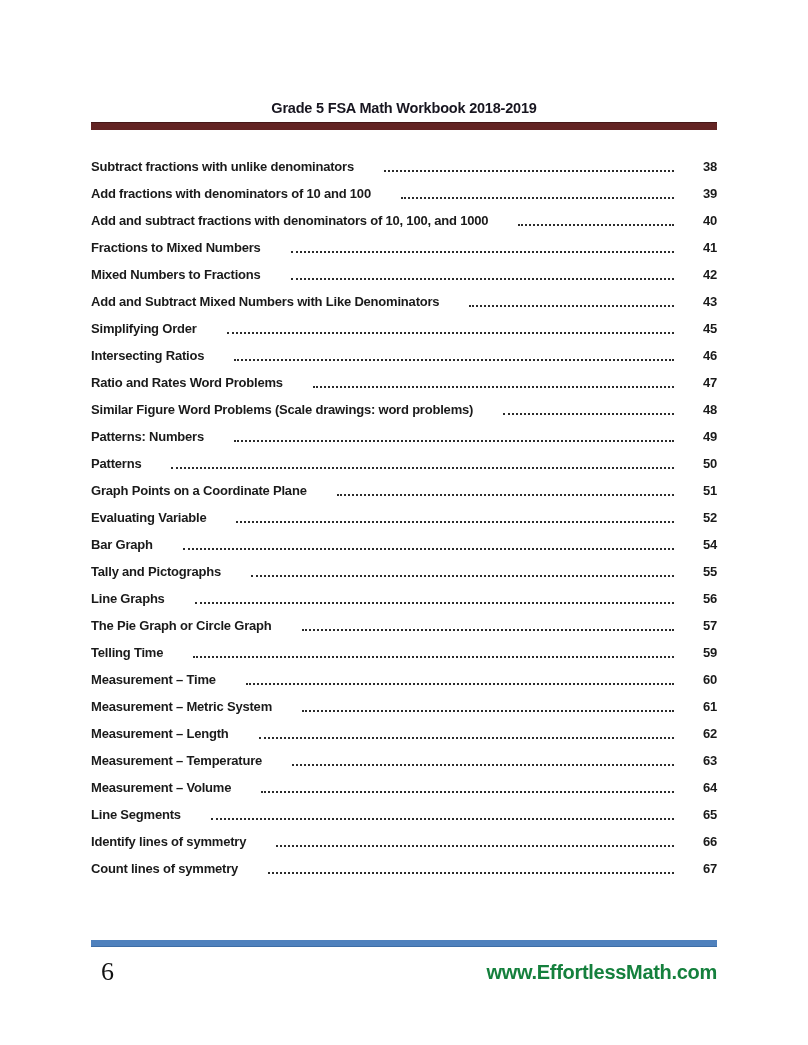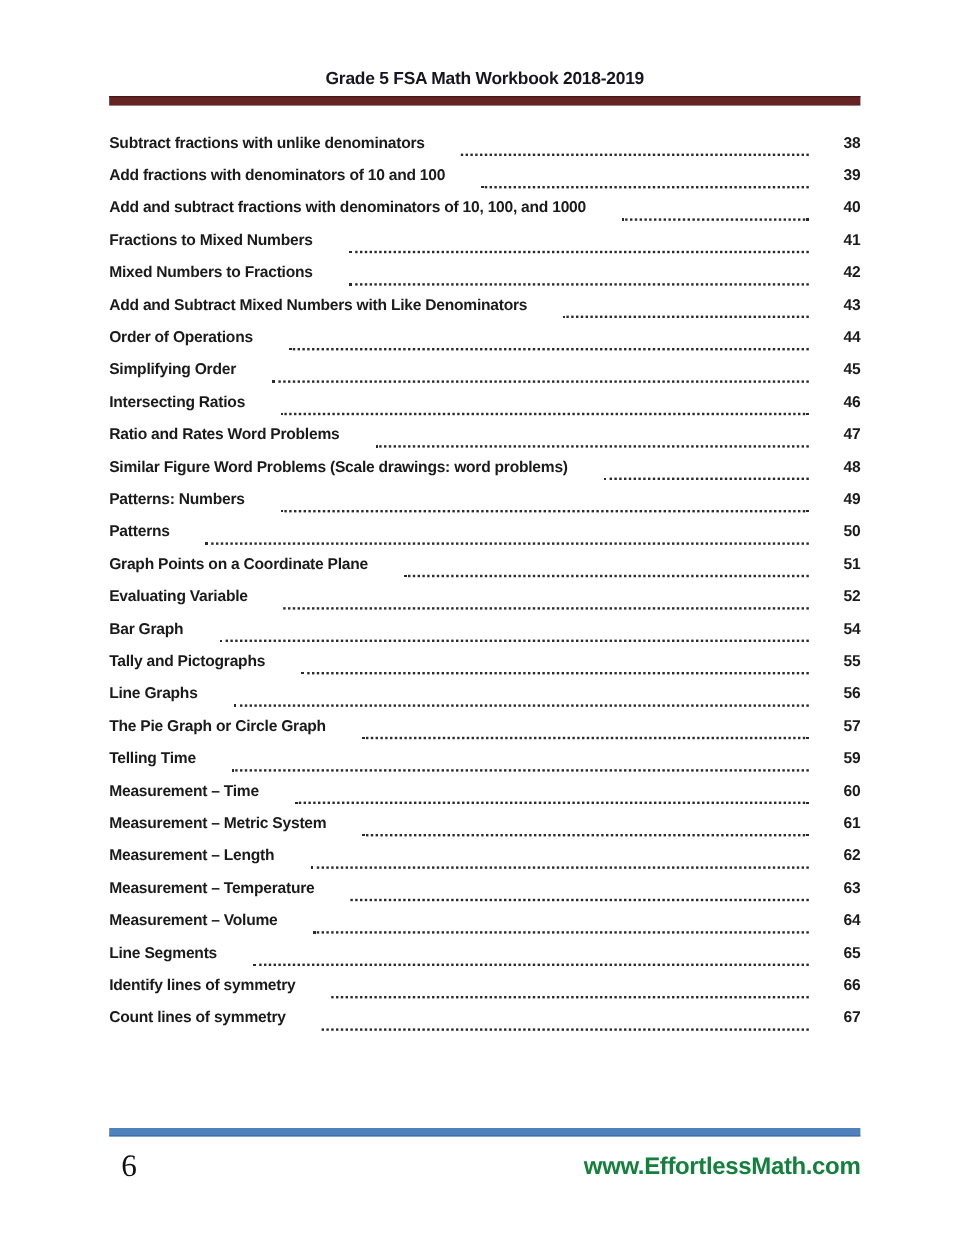--- a/index.html
+++ b/index.html
@@ -12,21 +12,21 @@
     color: #1a1a1a;
     overflow: hidden;
   }
   .page {
     position: absolute;
     inset: 0;
     padding: 0 91px;
   }
 
   
-  .header { padding-top: 58px; }
+  .header { padding-top: 58px; margin-top: 42px; }
   .header-title {
     text-align: center;
     font-size: 14.5px;
     font-weight: 700;
     letter-spacing: -0.2px;
     color: #17151f;
   }
   .header-rule {
     margin-top: 6px;
     height: 8px;
@@ -34,21 +34,21 @@
     border-top: 1px solid #451717;
   }
 
   
   .toc {
     margin-top: 23px;
     list-style: none;
   }
   .toc-row {
     display: flex;
-    align-items: flex-start;
+    align-items: center;
     height: 27px;
     font-size: 13px;
     font-weight: 700;
     letter-spacing: -0.2px;
     white-space: nowrap;
     gap: 26px;
   }
   .toc-title { flex: 0 0 auto; }
   .toc-leader {
     flex: 1 1 auto;
@@ -131,25 +131,20 @@
     <span class="toc-title">Mixed Numbers to Fractions</span>
     <span class="toc-leader"></span>
     <span class="toc-page">42</span>
   </li>
       <li class="toc-row">
     <span class="toc-title">Add and Subtract Mixed Numbers with Like Denominators</span>
     <span class="toc-leader"></span>
     <span class="toc-page">43</span>
   </li>
       <li class="toc-row">
-    <span class="toc-title">Order of Operations</span>
-    <span class="toc-leader"></span>
-    <span class="toc-page">44</span>
-  </li>
-      <li class="toc-row">
     <span class="toc-title">Simplifying Order</span>
     <span class="toc-leader"></span>
     <span class="toc-page">45</span>
   </li>
       <li class="toc-row">
     <span class="toc-title">Intersecting Ratios</span>
     <span class="toc-leader"></span>
     <span class="toc-page">46</span>
   </li>
       <li class="toc-row">

